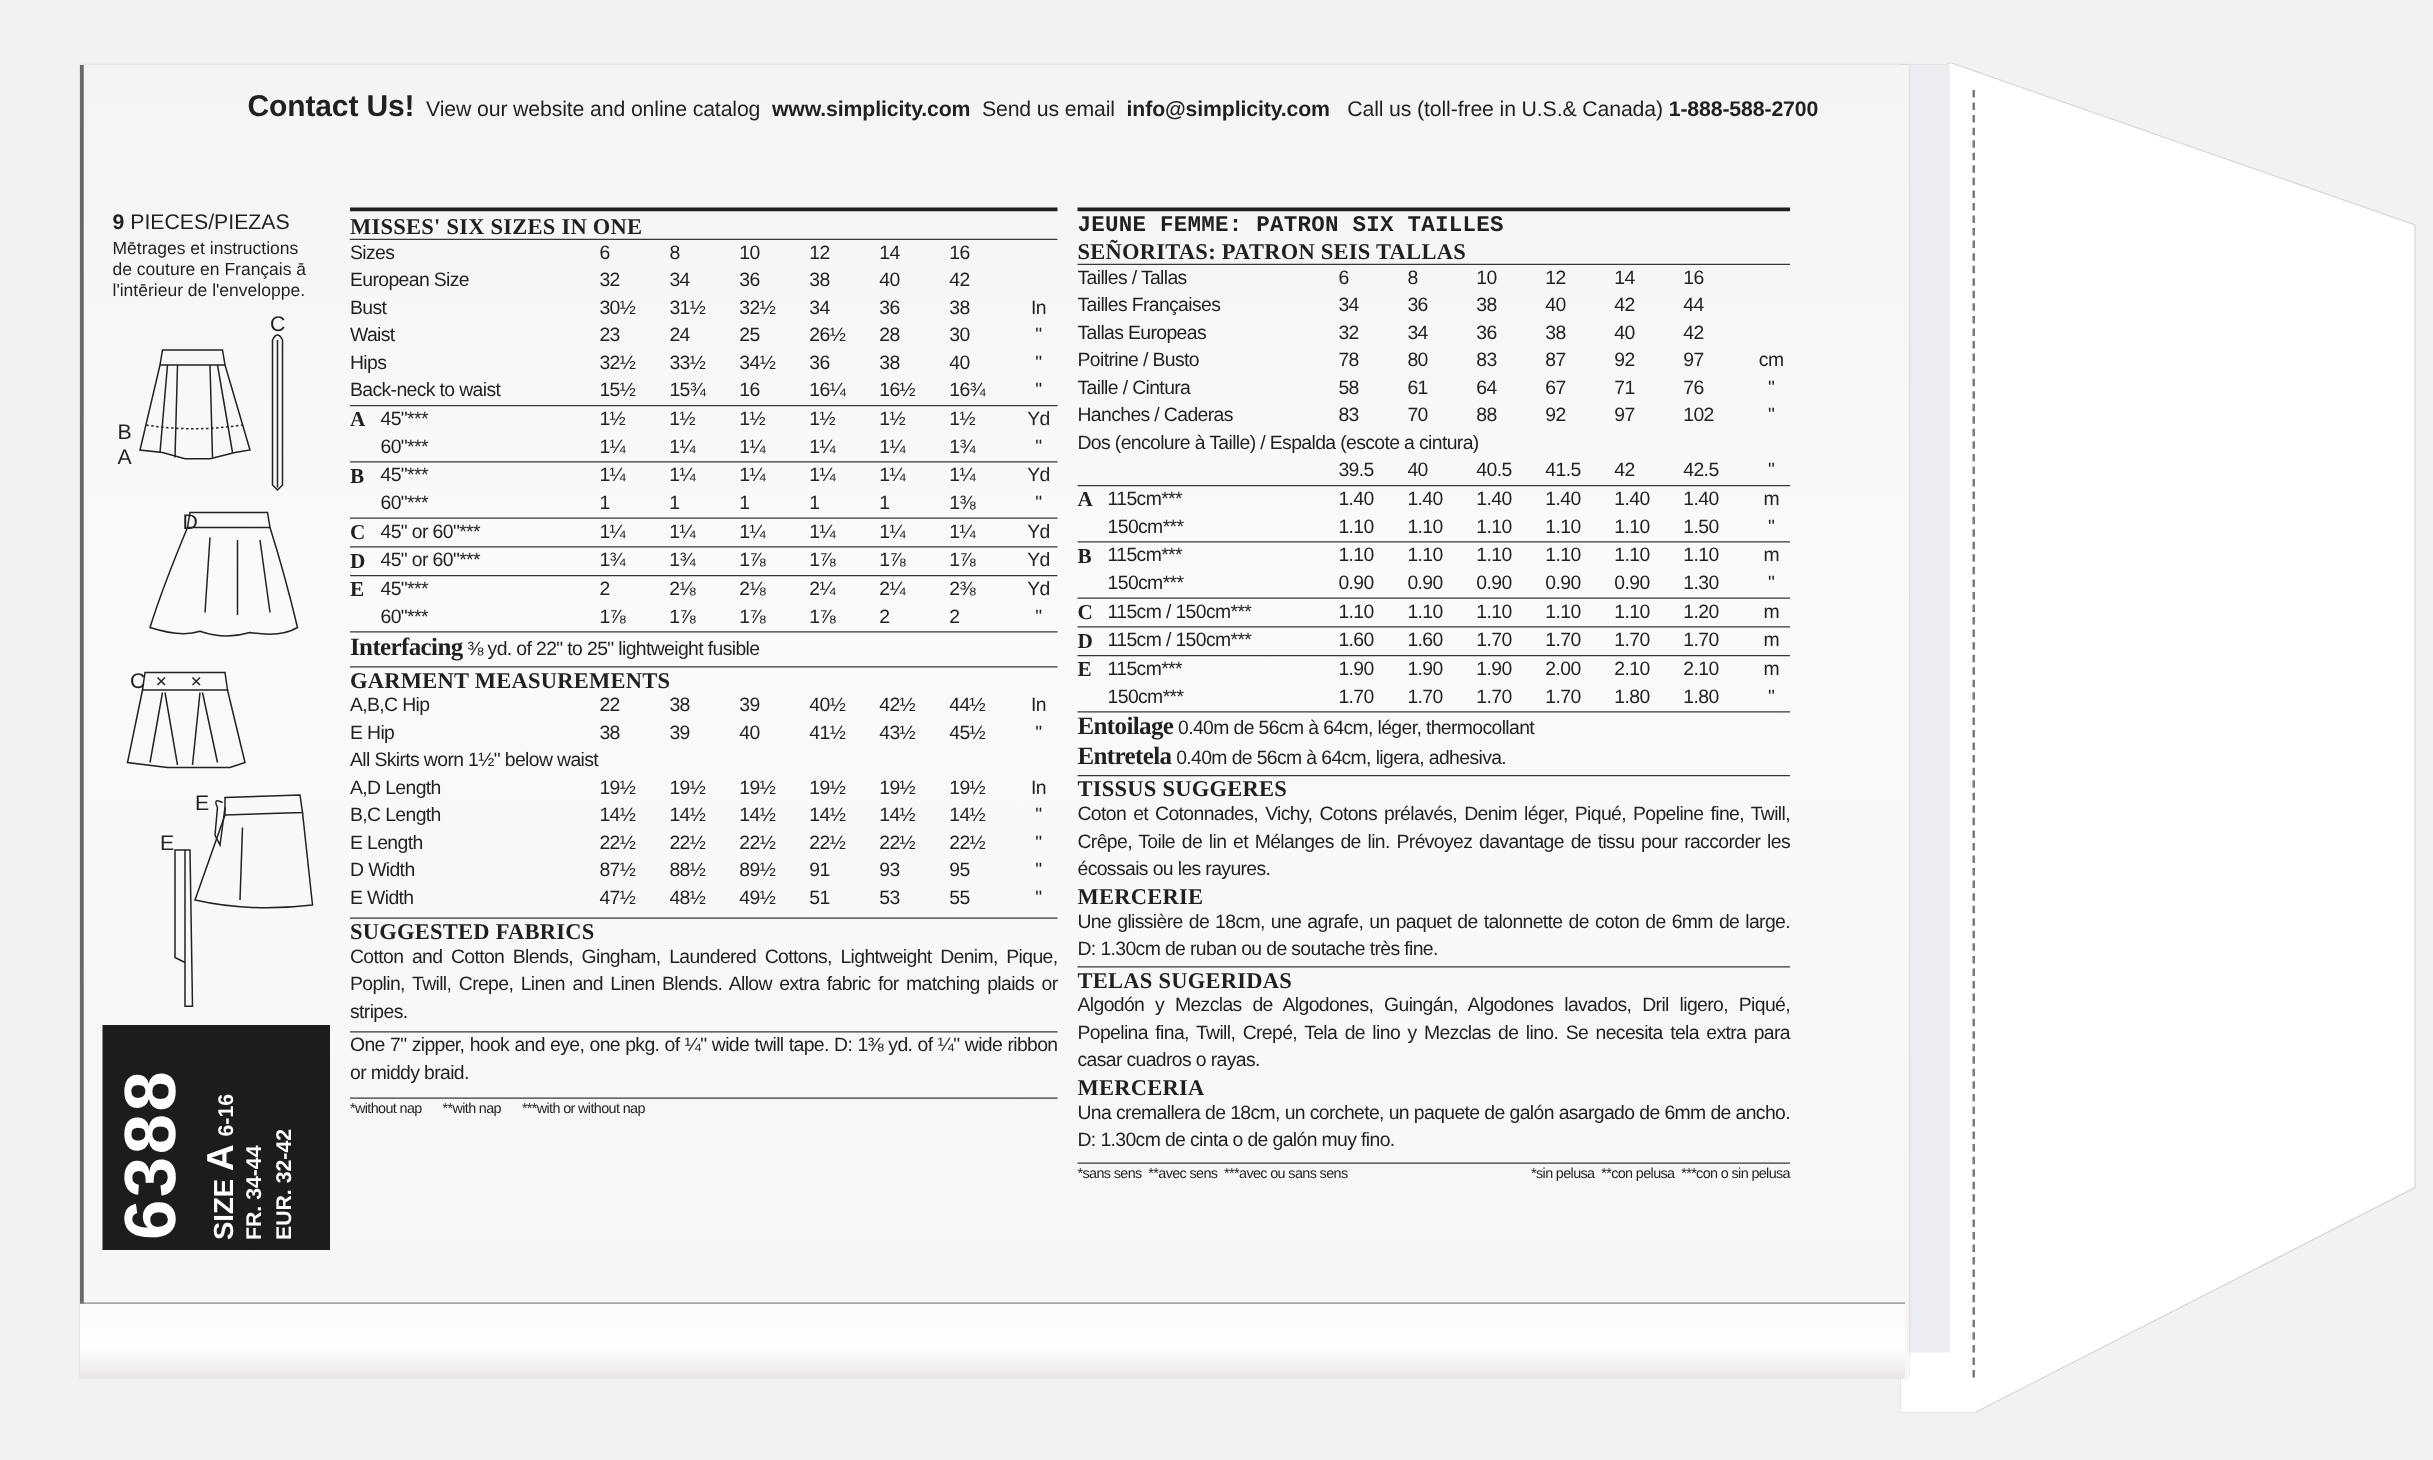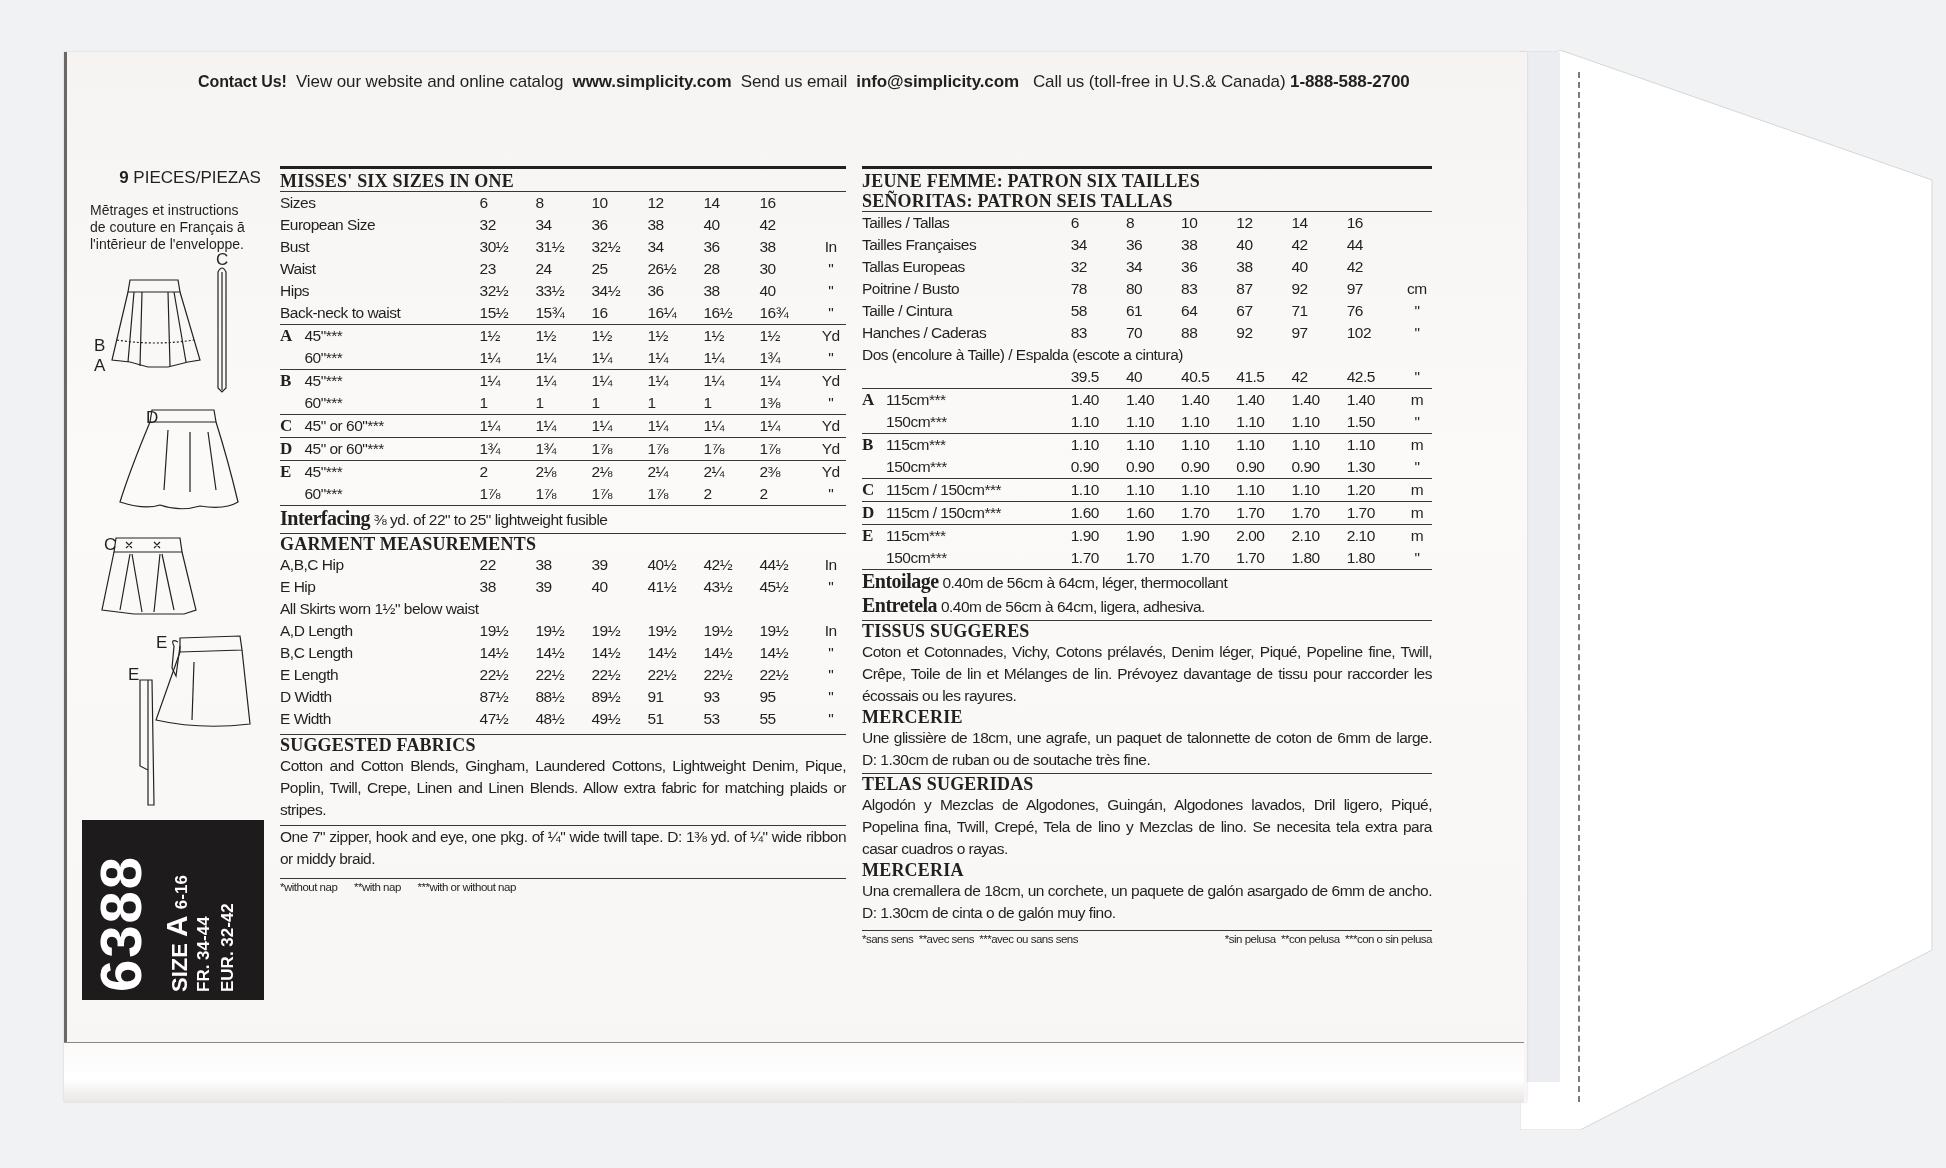--- a/index.html
+++ b/index.html
@@ -30,27 +30,27 @@
   .seam {
     position: absolute; left: 1578px; top: 72px; width: 0; height: 1030px;
     border-left: 2px dashed #7b7b7b;
   }
 
   .contact {
     position: absolute; left: 198px; top: 72px; width: 1300px;
     font-size: 17px; white-space: nowrap; letter-spacing: -0.1px;
   }
   .contact .b { font-weight: bold; }
-  .contact .title { font-weight: bold; font-size: 16px; }
+  .contact .title { font-weight: bold; font-size: 24px; }
 
   .pieces {
     position: absolute; left: 90px; top: 168px; width: 200px;
     font-size: 14px; line-height: 17px;
   }
-  .pieces .head { font-size: 17px; line-height: 20px; margin-bottom: 14px; text-align: center; }
+  .pieces .head { font-size: 17px; line-height: 20px; margin-bottom: 2px; }
 
   .sketch { position: absolute; }
   .sketch-label {
     position: absolute; font-size: 17px; font-family: "Liberation Sans", sans-serif;
   }
 
   .label-black {
     position: absolute; left: 82px; top: 820px; width: 182px; height: 180px;
     background: #1d1b1b;
     overflow: hidden;
@@ -445,21 +445,21 @@
   <div class="rule" style="margin-top:8px;"></div>
   <div class="foot">
     <span>*without nap</span><span class="sp"></span>
     <span>**with nap</span><span class="sp"></span>
     <span>***with or without nap</span>
   </div>
 </div>
 
 <div class="col col-fr narrow">
   <div class="rule-thick"></div>
-  <div class="sec-title" style="margin-top:2px;">JEUNE FEMME: PATRON SIX TAILLES</div>
+  <div class="sec-title" style="margin-top:2px;font-family:Liberation Mono, monospace;">JEUNE FEMME: PATRON SIX TAILLES</div>
   <div class="sec-title">SEÑORITAS: PATRON SEIS TALLAS</div>
   <div class="rule"></div>
   <table class="grid" id="fr-body">
       <tbody>
         <tr>
           <td class="lab">Tailles / Tallas</td>
           <td class="v">6</td>
           <td class="v">8</td>
           <td class="v">10</td>
           <td class="v">12</td>

